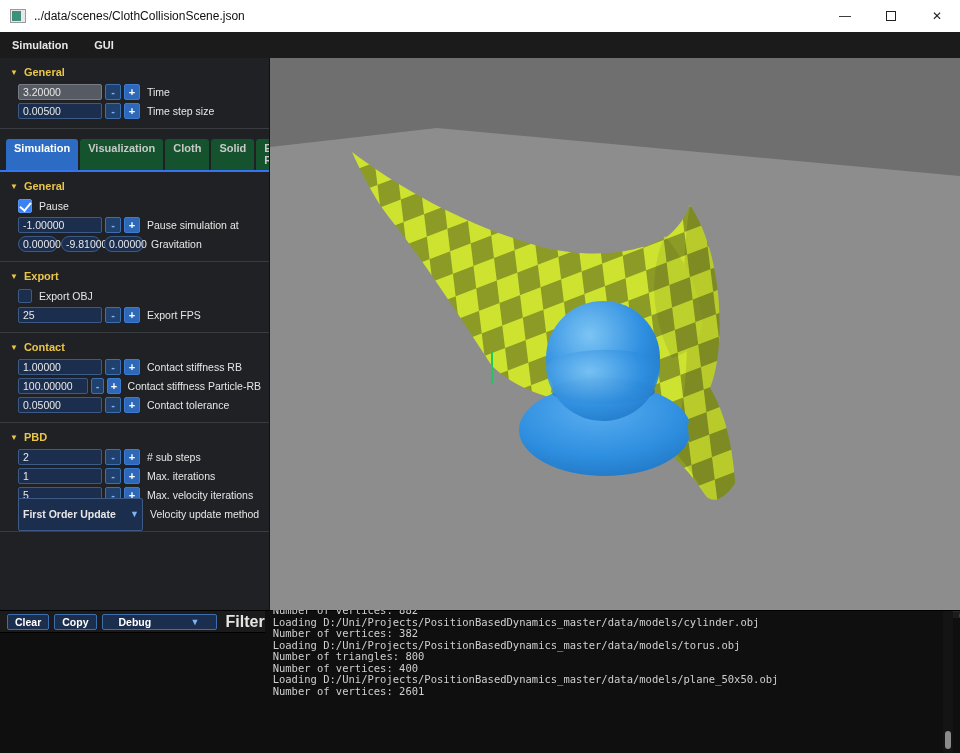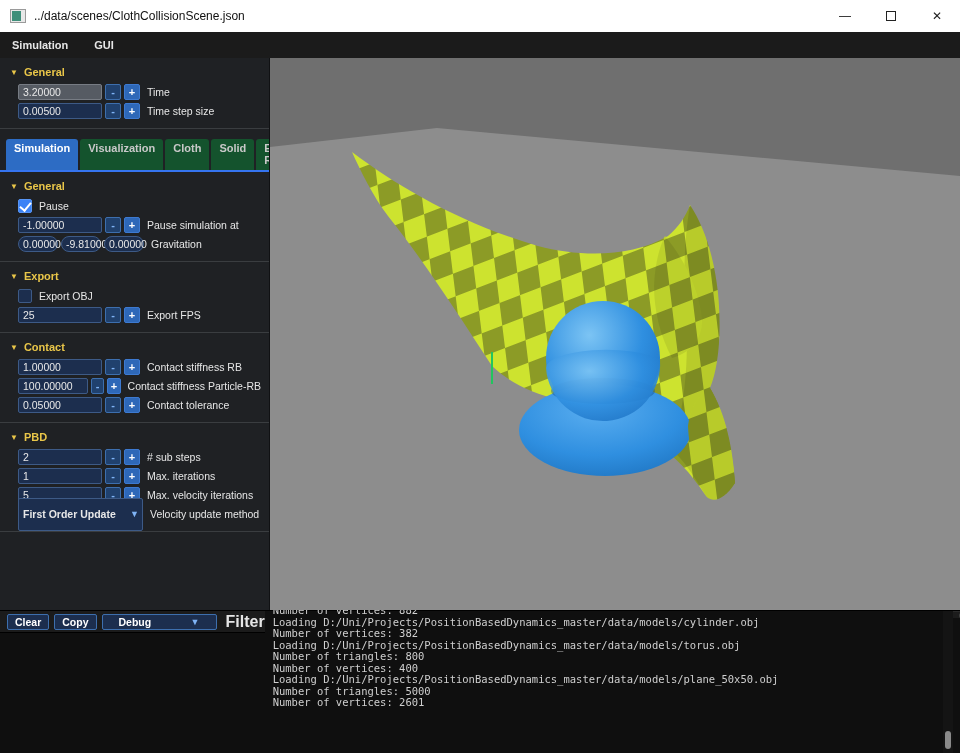--- a/index.html
+++ b/index.html
@@ -306,21 +306,20 @@
     </div>
     <div class="clog-wrap">
       <div class="clog">
         <div>Number of vertices: 882</div>
         <div>Loading D:/Uni/Projects/PositionBasedDynamics_master/data/models/cylinder.obj</div>
         <div>Number of vertices: 382</div>
         <div>Loading D:/Uni/Projects/PositionBasedDynamics_master/data/models/torus.obj</div>
         <div>Number of triangles: 800</div>
         <div>Number of vertices: 400</div>
         <div>Loading D:/Uni/Projects/PositionBasedDynamics_master/data/models/plane_50x50.obj</div>
-        <div>Number of triangles: 5000</div>
         <div>Number of vertices: 2601</div>
       </div>
       <div class="vscroll">
         <span class="vthumb"></span>
       </div>
     </div>
     <div class="hscroll">
       <span class="hthumb"></span>
     </div>
   </div>

